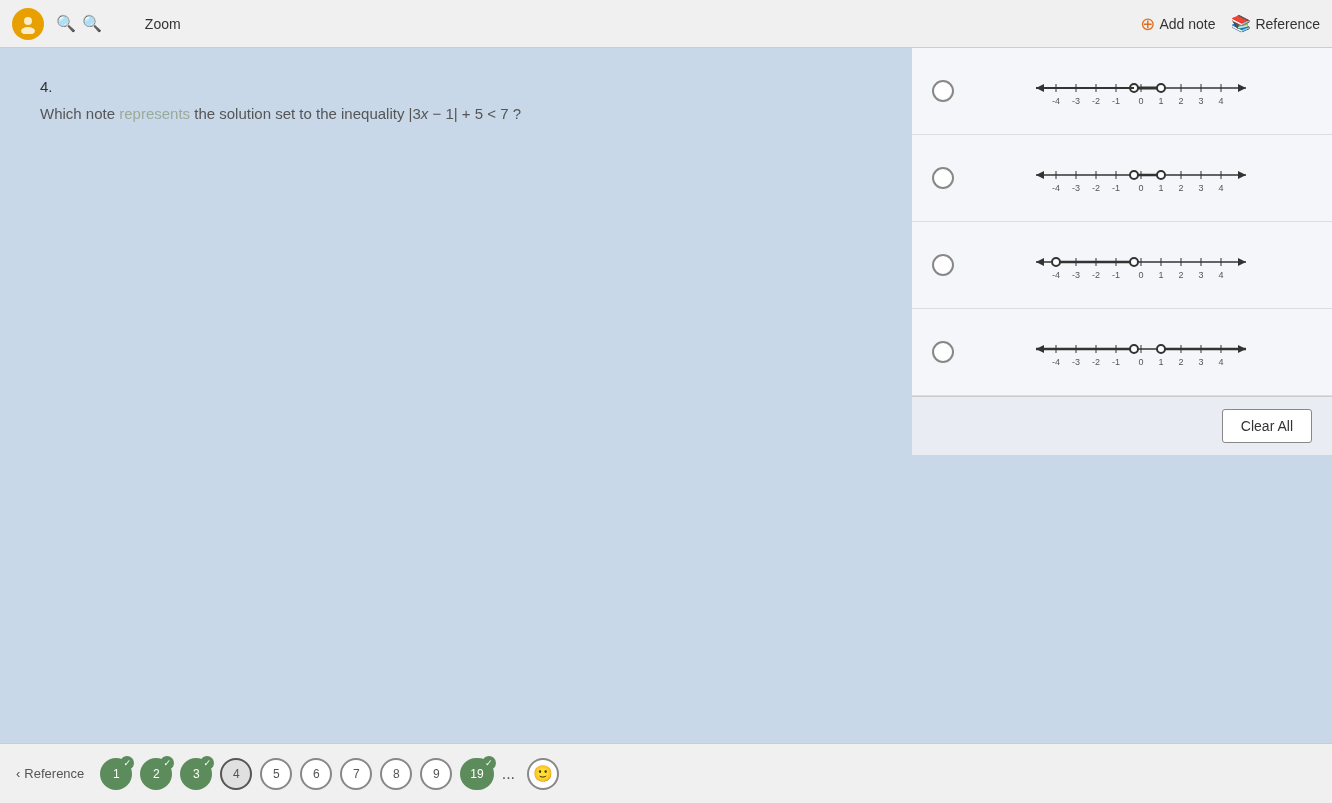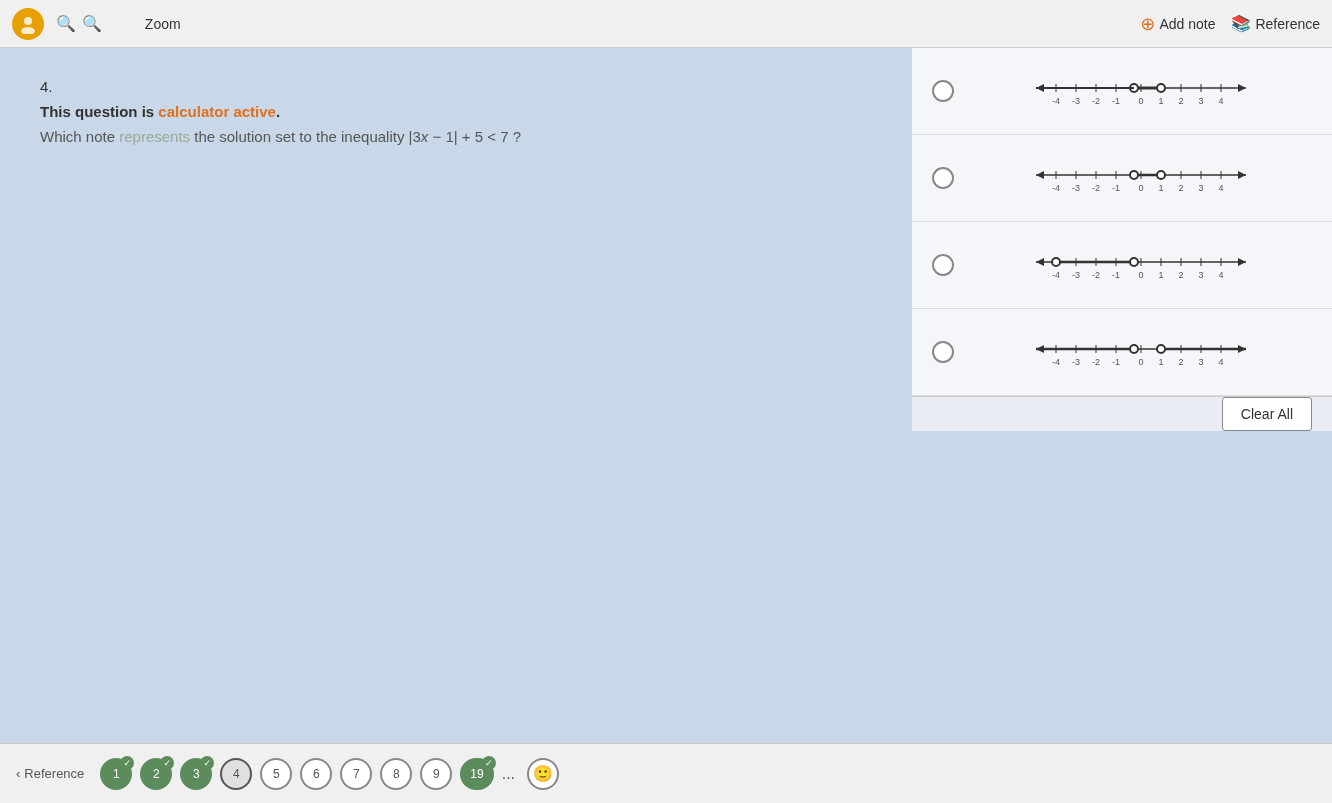--- a/index.html
+++ b/index.html
@@ -119,21 +119,21 @@
       align-items: center;
       justify-content: center;
     }
 
     .number-line-svg {
       overflow: visible;
     }
 
     
     .clear-all-area {
-      padding: 0 20px;
+      padding: 12px 20px;
       display: flex;
       justify-content: flex-end;
       background: rgba(240,240,245,0.85);
       border-top: 1px solid #ccc;
     }
     .clear-all-btn {
       border: 1px solid #888;
       background: white;
       padding: 8px 18px;
       font-size: 14px;
@@ -224,23 +224,20 @@
       <span style="font-size:16px;">📚</span>
       <span>Reference</span>
     </div>
   </div>
 </div>
 
 <div class="main-content">
 
   <div class="question-panel">
     <div class="question-number">4.</div>
-    <div class="question-title">
-      <span>This question is </span><span style="color:#e07020;">calculator active</span><span>.</span>
-    </div>
     <div class="question-body">
       <span>Which note </span><span style="color:#9aaa9a;">represents</span><span> the solution set to the inequality |3<em>x</em> − 1| + 5 &lt; 7 ?</span>
     </div>
   </div>
 
   <div style="display:flex; flex-direction:column; width:420px;">
     <div class="answers-panel">
 
       <div class="answer-choice">
         <div class="radio-circle"></div>

